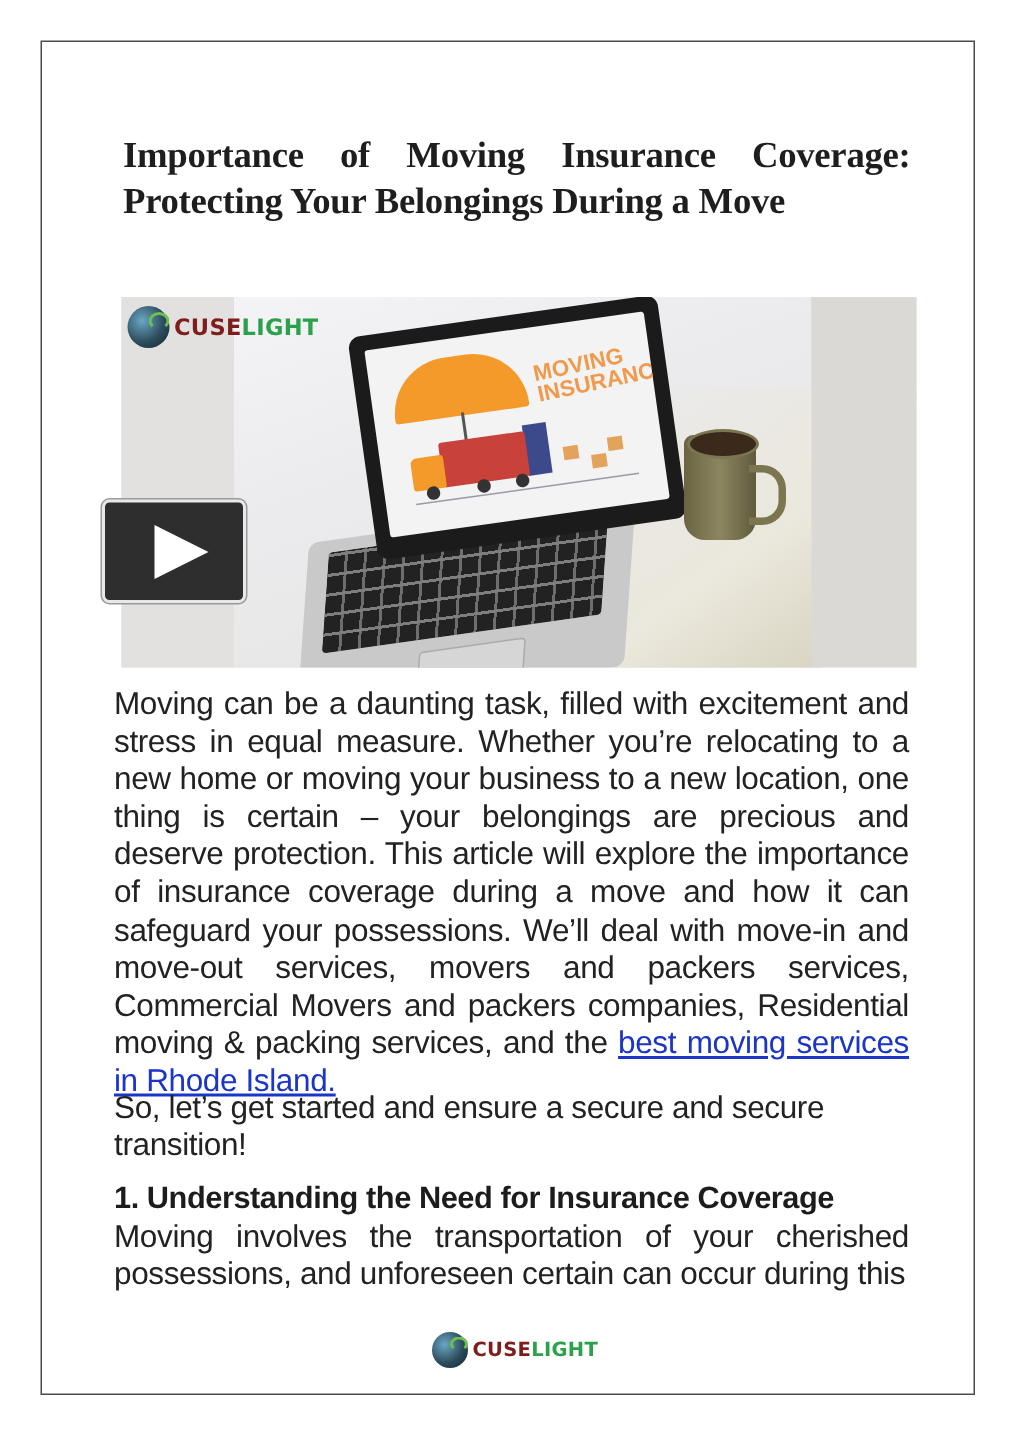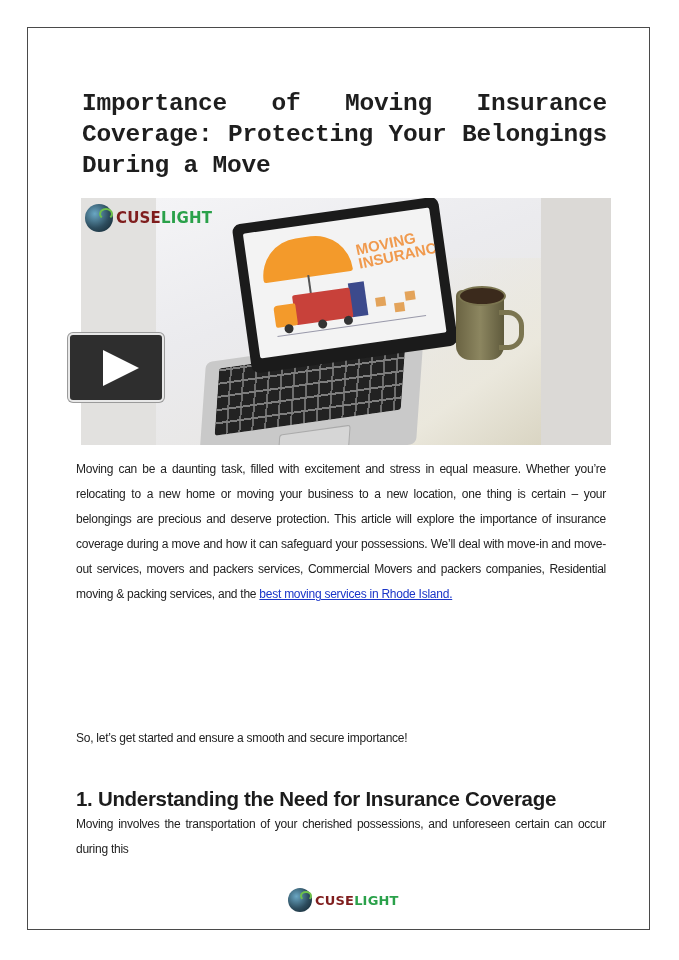--- a/index.html
+++ b/index.html
@@ -3,21 +3,21 @@
   <meta charset="utf-8">
   <style>
     html, body { margin:0; padding:0; background:#ffffff; }
     body { width:679px; height:960px; position:relative; overflow:hidden; font-family:"Liberation Sans", sans-serif; }
     .page {
       position:absolute; left:27px; top:27px; width:623px; height:903px;
       border:1px solid #4a4a4a; box-sizing:border-box; background:#fff;
     }
     .title {
       position:absolute; left:82px; top:88px; width:525px;
-      font-family:Liberation Mono, monospace; font-weight:bold; font-size:24.5px;
+      font-family:Liberation Serif, serif; font-weight:bold; font-size:24.5px;
       line-height:31px; color:#1e1e1e; text-align:justify; text-align-last:left;
       letter-spacing:-0.2px; margin:0;
     }
     .hero {
       position:absolute; left:81px; top:198px; width:530px; height:247px;
       background:#dcdad7; overflow:hidden;
     }
     .hero .bg-left { position:absolute; left:0; top:0; width:75px; height:247px; background:#e2e1df; }
     .hero .desk { position:absolute; left:75px; top:0; width:385px; height:247px;
       background:linear-gradient(160deg,#f4f4f6 0%,#ebebee 40%,#e6e4df 100%); }
@@ -84,21 +84,21 @@
       position:absolute; left:68px; top:333px; width:96px; height:69px;
       background:#2e2e2e; border:2px solid #e8e8e8; border-radius:5px; box-sizing:border-box;
       box-shadow:0 0 0 1px #9a9a9a; cursor:pointer;
     }
     .play-triangle {
       position:absolute; left:33px; top:15px; width:0; height:0;
       border-top:18px solid transparent; border-bottom:18px solid transparent; border-left:36px solid #ffffff;
     }
     .body-text {
       position:absolute; left:76px; width:530px;
-      font-family:"Liberation Sans", sans-serif; font-size:12px; line-height:25.1px; color:#222;
+      font-family:"Liberation Sans", sans-serif; font-size:21px; line-height:25.1px; color:#222;
       text-align:justify; margin:0; letter-spacing:-0.25px;
     }
     .p1 { top:457px; }
     .p1 a { color:#1a35c8; text-decoration:underline; }
     .p2 { top:726px; text-align:left; }
     .h2 {
       position:absolute; left:76px; top:785px; width:530px; margin:0;
       font-family:"Liberation Sans", sans-serif; font-weight:bold; font-size:20.5px; line-height:28px; color:#1c1c1c;
       letter-spacing:-0.3px;
     }
@@ -159,21 +159,21 @@
     </div>
   </div>
 </div>
 
 <div class="play-button">
   <div class="play-triangle"></div>
 </div>
 
 <p class="body-text p1"><span>Moving can be a daunting task, filled with excitement and stress in equal measure. Whether you’re relocating to a new home or moving your business to a new location, one thing is certain – your belongings are precious and deserve protection. This article will explore the importance of insurance coverage during a move and how it can safeguard your possessions. We’ll deal with move-in and move-out services, movers and packers services, Commercial Movers and packers companies, Residential moving &amp; packing services, and the </span><a href="#">best moving services in Rhode Island.</a></p>
 
-<p class="body-text p2">So, let’s get started and ensure a smooth and secure importance!</p>
+<p class="body-text p2">So, let’s get started and ensure a secure and secure transition!</p>
 
 <h2 class="h2">1. Understanding the Need for Insurance Coverage</h2>
 
 <p class="body-text p3">Moving involves the transportation of your cherished possessions, and unforeseen certain can occur during this</p>
 
 <div class="footer-logo">
   <div class="globe"></div>
   <div class="brand-text">
     <span class="c1">CUSE</span><span class="c2">LIGHT</span>
   </div>

